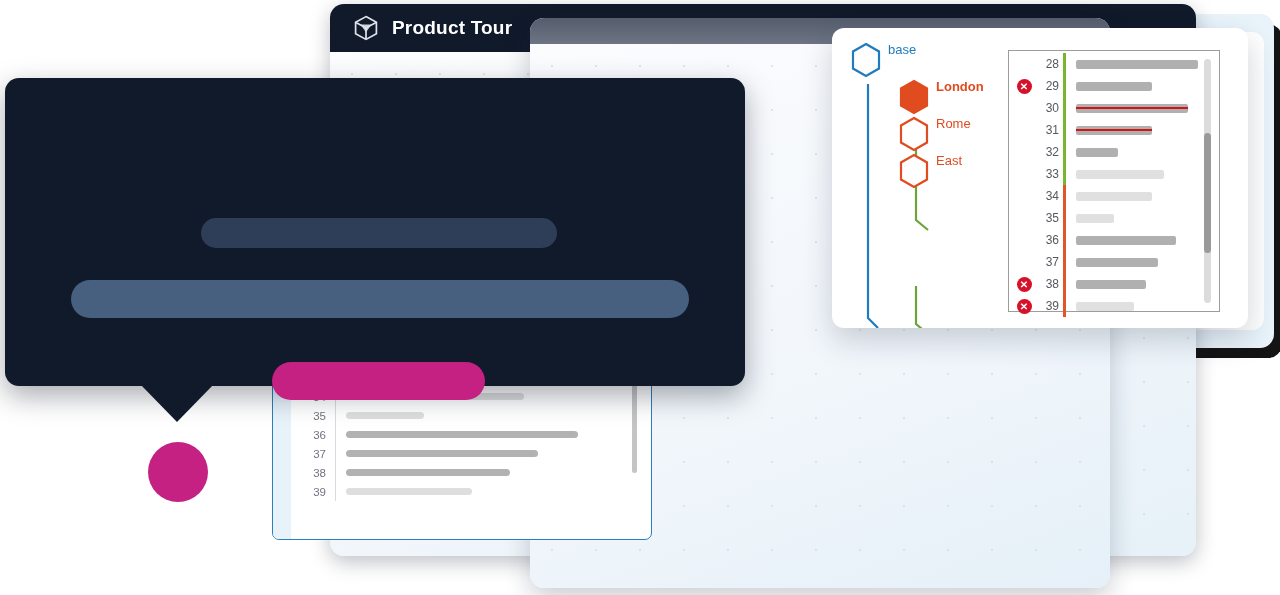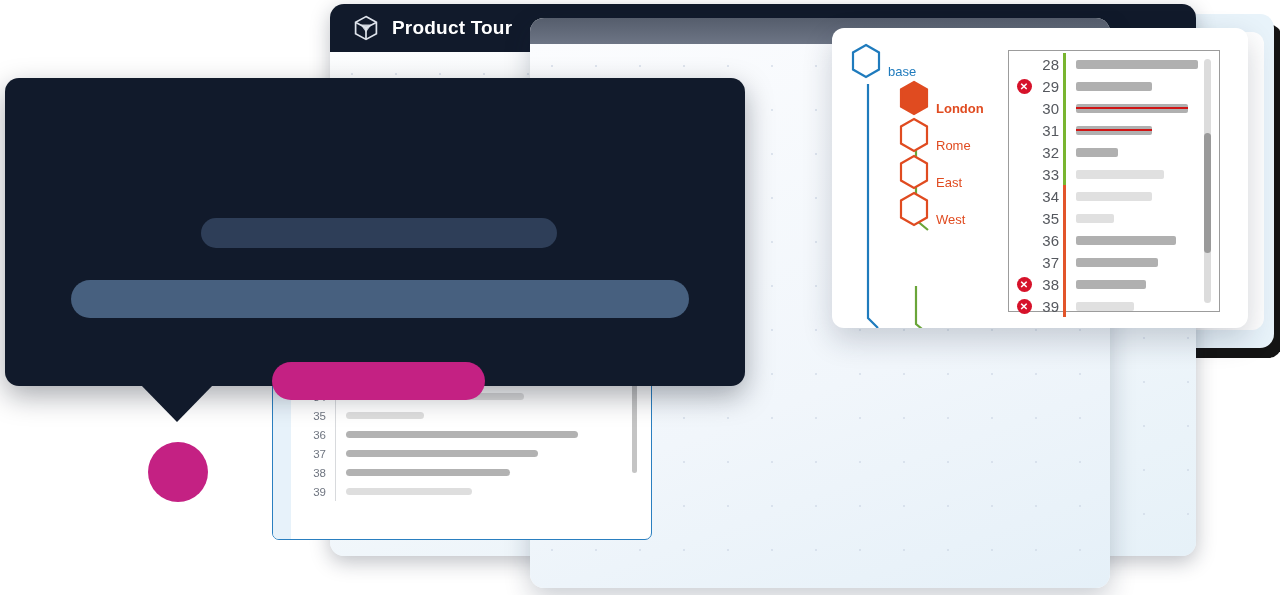--- a/index.html
+++ b/index.html
@@ -106,31 +106,31 @@
   .vscroll{ position:absolute; right:14px; width:5px; border-radius:3px; background:#c4c4c4; }
 
   
   .tourcard{
     position:absolute; left:832px; top:28px; width:416px; height:300px;
     background:#ffffff; border-radius:12px;
     box-shadow:0 12px 30px rgba(25,35,60,.20);
     overflow:hidden;
   }
   .tree{ position:absolute; left:18px; top:14px; width:200px; }
-  .treerow{ position:relative; height:37px; display:flex; align-items:flex-end; }
+  .treerow{ position:relative; height:37px; display:flex; align-items:flex-start; }
   .hex{ width:32px; height:36px; flex:none; }
   .treelabel{ font-size:13px; margin-left:6px; font-family:"Liberation Sans",sans-serif; }
 
   .linepanel{
     position:absolute; left:176px; top:22px; width:212px; height:262px;
     background:#ffffff; border:1.5px solid #9c9c9c;
   }
   .lp-row{ display:flex; align-items:center; height:22px; position:relative; }
   .lp-err{ width:22px; display:flex; align-items:center; justify-content:center; }
-  .lp-num{ width:28px; text-align:right; font-size:15px; color:#55585e; padding-right:4px; }
+  .lp-num{ width:28px; text-align:right; font-size:12px; color:#55585e; padding-right:4px; }
   .lp-gut{ width:2.5px; align-self:stretch; margin-right:10px; }
   .lp-bar{ height:9px; border-radius:2px; background:#b0b0b0; position:relative; }
   .lp-bar.l{ background:#e0e0e0; }
   .lp-strike{ position:absolute; left:0; right:0; top:3px; height:2.6px; background:#d01515; }
   .lp-scroll{ position:absolute; right:8px; top:8px; width:7px; bottom:8px; background:#dcdcdc; border-radius:4px;}
   .lp-thumb{ position:absolute; right:8px; top:82px; width:7px; height:120px; background:#9a9a9a; border-radius:4px;}
   .errx{ width:15px; height:15px; border-radius:50%; background:#d6122a; color:#fff;
          font-size:10px; font-weight:bold; display:flex; align-items:center; justify-content:center;
          font-family:"Liberation Sans",sans-serif; }
 
@@ -315,26 +315,20 @@
               <polygon points="16,2 29,9.5 29,26.5 16,34 3,26.5 3,9.5" fill="#ffffff" stroke="#e04b20" stroke-width="2.2"></polygon>
             </svg></span>
           <span class="treelabel" style="color: rgb(224, 75, 32);">Rome</span>
         </div>
         <div class="treerow" style="padding-left: 48px;">
           <span class="hex"><svg viewBox="0 0 32 36" width="32" height="36">
               <polygon points="16,2 29,9.5 29,26.5 16,34 3,26.5 3,9.5" fill="#ffffff" stroke="#e04b20" stroke-width="2.2"></polygon>
             </svg></span>
           <span class="treelabel" style="color: rgb(224, 75, 32);">East</span>
         </div>
-        <div class="treerow" style="padding-left: 48px;">
-          <span class="hex"><svg viewBox="0 0 32 36" width="32" height="36">
-              <polygon points="16,2 29,9.5 29,26.5 16,34 3,26.5 3,9.5" fill="#ffffff" stroke="#e04b20" stroke-width="2.2"></polygon>
-            </svg></span>
-          <span class="treelabel" style="color: rgb(224, 75, 32);">West</span>
-        </div>
       </div>
 
     <div class="linepanel">
       <div id="lp-rows" style="position:absolute; left:4px; top:2px; right:18px;">
           <div class="lp-row">
             <span class="lp-err"></span>
             <span class="lp-num">28</span>
             <span class="lp-gut" style="background: rgb(121, 181, 48);"></span>
             <span class="lp-bar" style="width: 122px;"></span>
           </div>

